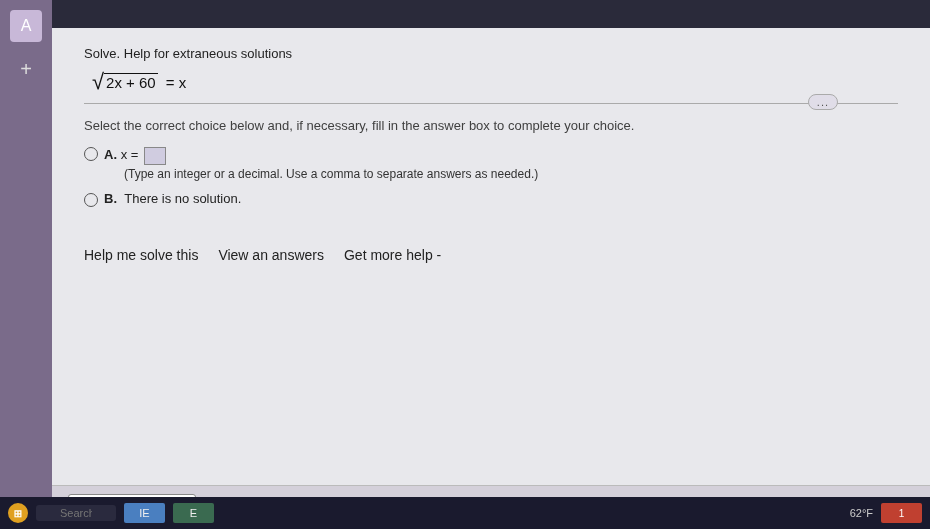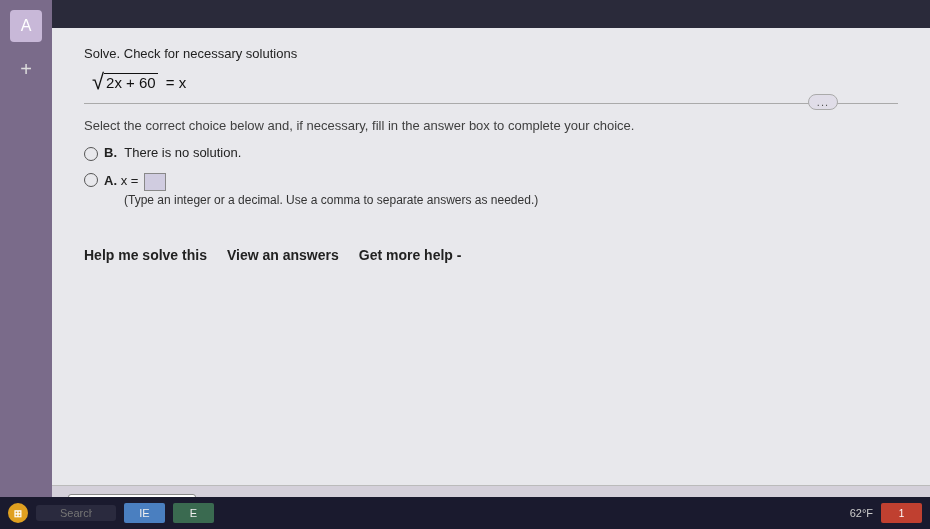--- a/index.html
+++ b/index.html
@@ -182,21 +182,21 @@
     .footer-buttons {
       display: flex;
       gap: 20px;
       margin-top: 40px;
       margin-bottom: 12px;
       align-items: center;
     }
 
     .footer-btn {
       font-size: 14px;
-      font-weight: bold;
+      font-weight: normal;
       color: #222;
       background: none;
       border: none;
       cursor: pointer;
       text-decoration: none;
     }
 
     
     .bottom-bar {
       background: #d4d0da;
@@ -293,56 +293,56 @@
     <span>+</span>
   </div>
 </div>
 
 <div class="main">
 
   <div class="top-image"></div>
 
   <div class="content-card">
 
-    <div class="problem-instruction">Solve. Check for necessary solutions</div>
+    <div class="problem-instruction">Solve. Help for extraneous solutions</div>
 
     <div class="math-equation">
       <span class="sqrt-symbol">
         <span class="radical">√</span>
         <span class="radicand">2x + 60</span>
       </span>
       <span style="margin-left:4px; font-size:15px;">= x</span>
     </div>
 
     <div class="divider-line">
       <button class="dots-button">...</button>
     </div>
 
     <div class="select-instruction">Select the correct choice below and, if necessary, fill in the answer box to complete your choice.</div>
-
-    <div class="choice-item">
-      <div class="radio-circle"></div>
-      <span class="choice-label">
-        <span class="bold">B.</span>
-        &nbsp;<span>There is no solution.</span>
-      </span>
-    </div>
 
     <div class="choice-item">
       <div class="radio-circle"></div>
       <div>
         <span class="choice-label">
           <span class="bold">A.</span>
           <span>x =</span>
           <span class="answer-box"></span>
         </span>
         <div class="choice-note">(Type an integer or a decimal. Use a comma to separate answers as needed.)</div>
       </div>
     </div>
 
+    <div class="choice-item">
+      <div class="radio-circle"></div>
+      <span class="choice-label">
+        <span class="bold">B.</span>
+        &nbsp;<span>There is no solution.</span>
+      </span>
+    </div>
+
     <div class="footer-buttons">
       <button class="footer-btn">Help me solve this</button>
       <button class="footer-btn">View an answers</button>
       <button class="footer-btn">Get more help -</button>
     </div>
 
   </div>
 
   <div class="bottom-bar">
     <button class="review-progress-btn">Review Progress</button>

